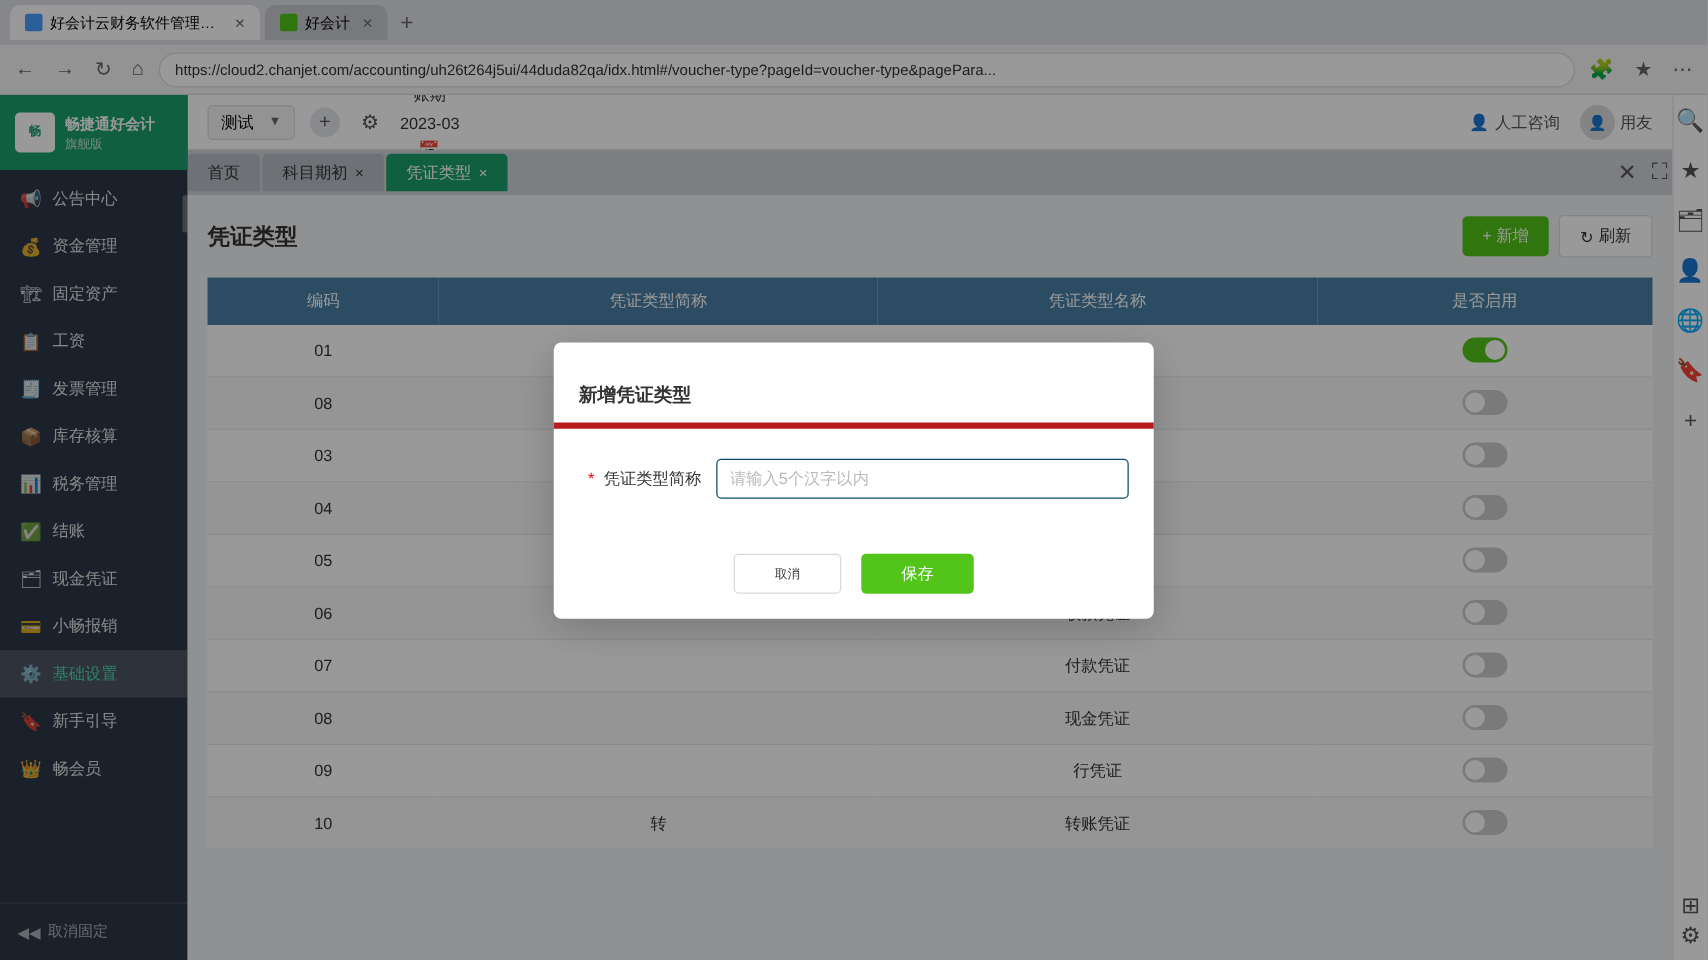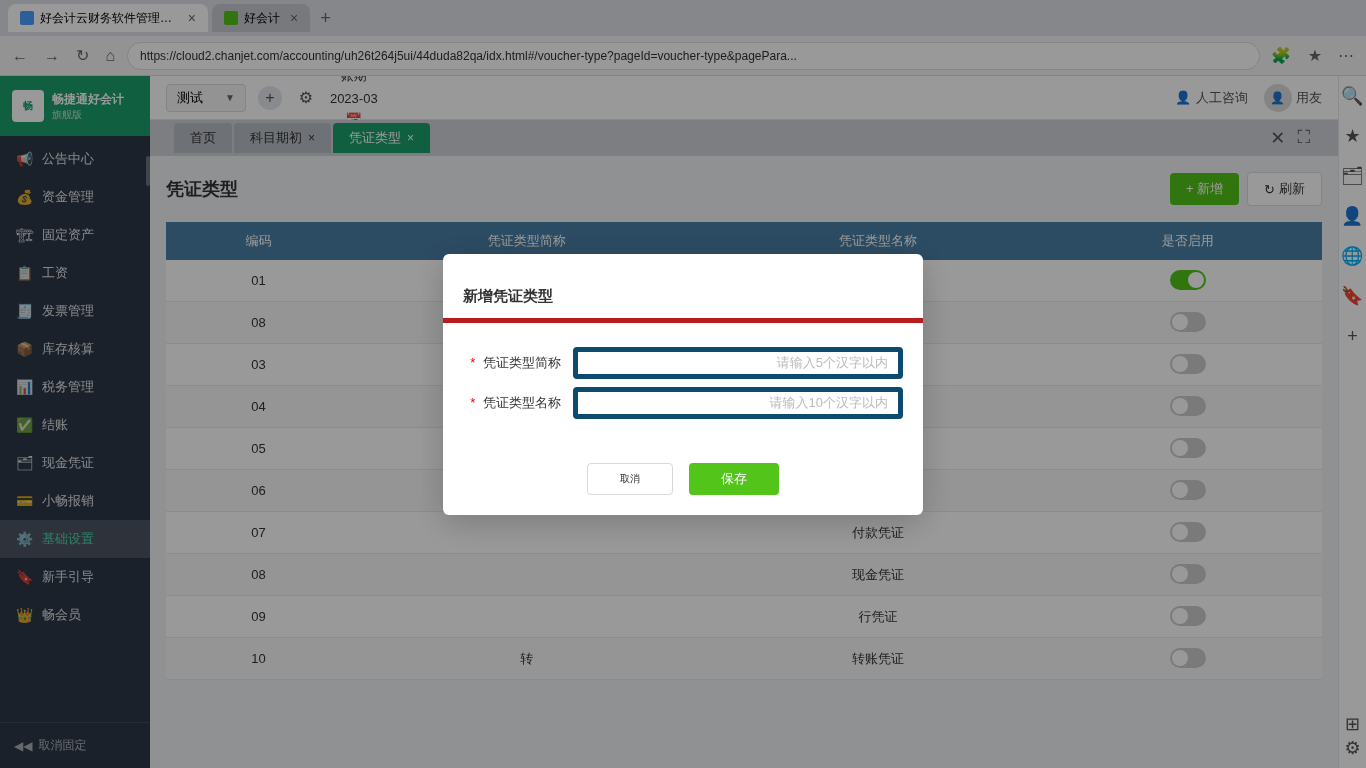--- a/index.html
+++ b/index.html
@@ -32,34 +32,34 @@
     .sidebar-items { flex: 1; overflow-y: auto; padding: 4px 0; }
     .sidebar-item { display: flex; align-items: center; gap: 8px; padding: 10px 16px; cursor: pointer; color: rgba(255,255,255,0.85); font-size: 13px; }
     .sidebar-item.active { background: rgba(255,255,255,0.15); color: #4dd9ac; }
     .sidebar-item-icon { width: 18px; height: 18px; display: flex; align-items: center; justify-content: center; font-size: 14px; }
     .sidebar-bottom { padding: 8px; border-top: 1px solid rgba(255,255,255,0.1); }
     .sidebar-cancel-pin { display: flex; align-items: center; gap: 6px; color: rgba(255,255,255,0.6); font-size: 12px; cursor: pointer; padding: 6px; }
 
     
     .top-area { flex: 1; display: flex; flex-direction: column; overflow: hidden; }
     .app-topbar { display: flex; align-items: center; background: #fff; height: 44px; border-bottom: 1px solid #e5e7eb; padding: 0 16px; gap: 12px; }
-    .workspace-selector { display: flex; align-items: center; gap: 22px; background: #f5f5f5; border: 1px solid #ddd; border-radius: 4px; padding: 4px 10px; cursor: pointer; font-size: 13px; }
+    .workspace-selector { display: flex; align-items: center; gap: 12px; background: #f5f5f5; border: 1px solid #ddd; border-radius: 4px; padding: 4px 10px; cursor: pointer; font-size: 13px; }
     .workspace-arrow { font-size: 10px; color: #666; }
     .topbar-add-btn { width: 24px; height: 24px; border-radius: 50%; background: #e5e7eb; display: flex; align-items: center; justify-content: center; cursor: pointer; font-size: 16px; color: #555; }
     .topbar-settings-btn { width: 24px; height: 24px; display: flex; align-items: center; justify-content: center; cursor: pointer; font-size: 16px; color: #555; }
     .period-label { display: flex; align-items: center; gap: 6px; font-size: 13px; color: #333; flex-direction: column; }
     .period-icon { font-size: 14px; color: #555; }
     .topbar-right { margin-left: auto; display: flex; align-items: center; gap: 16px; }
     .consult-btn { display: flex; align-items: center; gap: 4px; color: #555; font-size: 13px; cursor: pointer; }
     .user-btn { display: flex; align-items: center; gap: 4px; color: #555; font-size: 13px; cursor: pointer; }
     .user-avatar { width: 28px; height: 28px; border-radius: 50%; background: #ddd; display: flex; align-items: center; justify-content: center; font-size: 12px; }
 
     
     .content-area { flex: 1; background: #e8eaed; display: flex; flex-direction: column; overflow: hidden; }
-    .tab-nav { display: flex; align-items: center; background: #d0d3d8; height: 36px; padding: 0 24px; gap: 2px; }
+    .tab-nav { display: flex; align-items: center; background: #d0d3d8; height: 36px; padding: 0 0; gap: 2px; }
     .content-tab { display: flex; align-items: center; gap: 6px; padding: 6px 16px; border-radius: 4px 4px 0 0; font-size: 13px; cursor: pointer; }
     .content-tab.active { background: #1a9e6b; color: #fff; }
     .content-tab.inactive { background: #b8bcc4; color: #333; }
     .content-tab-close { font-size: 12px; cursor: pointer; }
     .tab-expand-btn { margin-left: auto; display: flex; gap: 4px; }
     .tab-expand-icon { font-size: 18px; color: #555; cursor: pointer; padding: 2px 4px; }
 
     
     .main-content { flex: 1; background: #f0f2f5; padding: 16px; overflow: auto; position: relative; }
     .page-header { display: flex; align-items: center; justify-content: space-between; margin-bottom: 16px; }
@@ -81,21 +81,21 @@
     .toggle-knob { width: 16px; height: 16px; background: #fff; border-radius: 50%; }
 
     
     .dialog-overlay { position: fixed; top: 0; left: 0; width: 100%; height: 100%; background: rgba(0,0,0,0.4); display: flex; align-items: center; justify-content: center; z-index: 1000; }
     .dialog { background: #fff; border-radius: 6px; padding: 0; width: 480px; box-shadow: 0 8px 32px rgba(0,0,0,0.2); }
     .dialog-header { padding: 33px 20px 12px; border-bottom: 5px solid #b91c1c; font-size: 15px; font-weight: bold; color: #333; }
     .dialog-body { padding: 24px 20px; }
     .form-row { display: flex; align-items: center; margin-bottom: 8px; }
     .form-label { width: 110px; text-align: right; padding-right: 12px; font-size: 13px; color: #333; flex-shrink: 0; }
     .form-label .required { color: red; margin-right: 4px; }
-    .form-input { flex: 1; height: 32px; border: 5px solid #0c4a6e; border-radius: 4px; padding: 0 10px; font-size: 13px; color: #333; outline: none; text-align: right; }
+    .form-input { flex: 1; height: 32px; border: 1px solid #0c4a6e; border-radius: 4px; padding: 0 10px; font-size: 13px; color: #333; outline: none; }
     .form-input::placeholder { color: #bbb; }
     .dialog-footer { display: flex; justify-content: center; gap: 16px; padding: 12px 20px 20px; }
     .btn-cancel { background: #fff; color: #333; border: 1px solid #d9d9d9; padding: 7px 32px; border-radius: 4px; cursor: pointer; font-size: 10px; }
     .btn-save { background: #52c41a; color: #fff; border: none; padding: 7px 32px; border-radius: 4px; cursor: pointer; font-size: 13px; }
 
     
     .right-panel { width: 28px; background: #fff; border-left: 1px solid #e5e7eb; display: flex; flex-direction: column; align-items: center; padding: 8px 0; gap: 16px; }
     .right-panel-icon { font-size: 18px; color: #555; cursor: pointer; width: 24px; height: 24px; display: flex; align-items: center; justify-content: center; }
 
     .sidebar-wrapper { position: relative; }
@@ -403,26 +403,19 @@
   <div class="dialog">
     <div class="dialog-header">新增凭证类型</div>
     <div class="dialog-body">
       <div class="form-row">
         <label class="form-label">
           <span class="required">*</span>
           <span>凭证类型简称</span>
         </label>
         <input class="form-input" placeholder="请输入5个汉字以内" style="">
       </div>
-      <div class="form-row">
-        <label class="form-label">
-          <span class="required">*</span>
-          <span>凭证类型名称</span>
-        </label>
-        <input class="form-input" placeholder="请输入10个汉字以内" style="">
-      </div>
     </div>
     <div class="dialog-footer">
       <button class="btn-cancel">取消</button>
       <button class="btn-save">保存</button>
     </div>
   </div>
 </div>
 
 </body></html>

